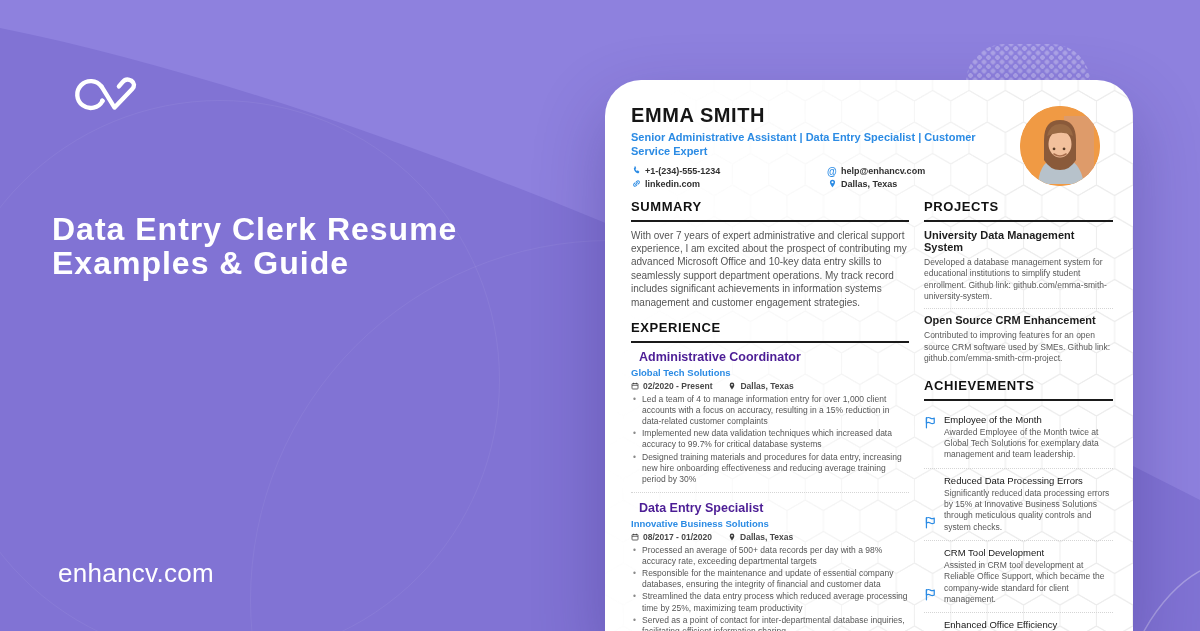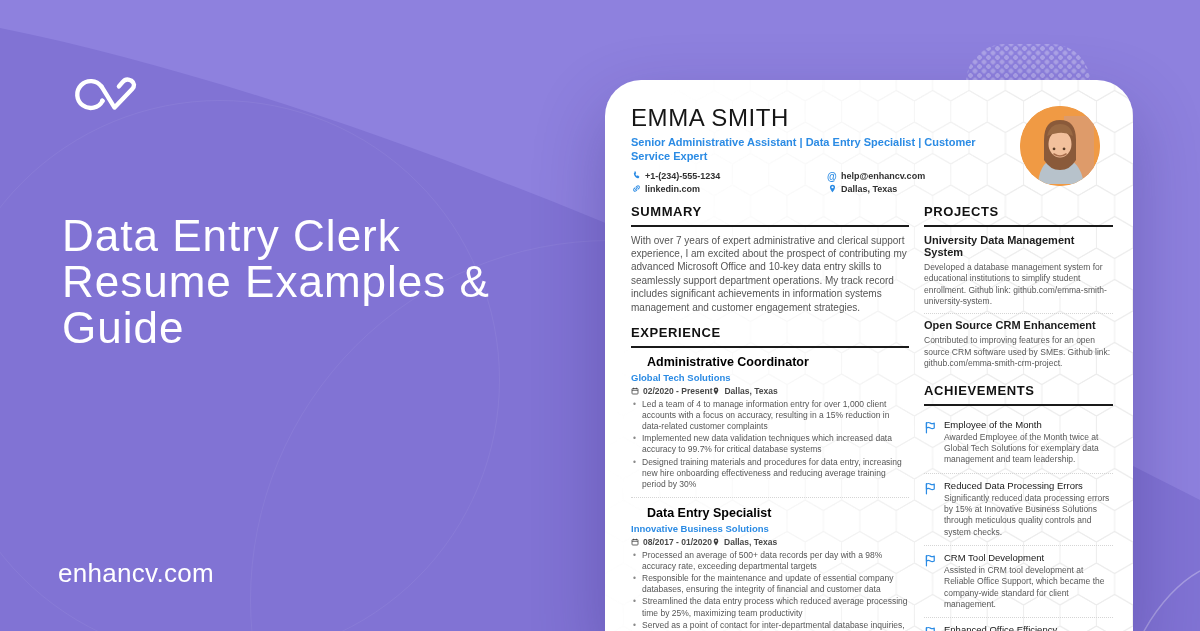--- a/index.html
+++ b/index.html
@@ -22,22 +22,22 @@
       radial-gradient(circle, rgba(255,255,255,.28) 2px, transparent 2.6px),
       radial-gradient(circle, rgba(255,255,255,.28) 2px, transparent 2.6px);
     background-size:9px 9px, 9px 9px;
     background-position:0 0, 4.5px 4.5px;
   }
   .bottom-arc { position:absolute; right:0; bottom:0; pointer-events:none; }
 
   
   .brand-logo { position:absolute; left:68px; top:70px; cursor:pointer; }
   .hero-title {
-    position:absolute; left:62px; top:213px; width:510px;
-    color:#ffffff; font-size:44px; line-height:1.05; font-weight:400;
+    position:absolute; left:52px; top:213px; width:510px;
+    color:#ffffff; font-size:32px; line-height:1.05; font-weight:700;
     letter-spacing:1px;
   }
   .brand-domain {
     position:absolute; left:58px; top:558px;
     color:#ffffff; font-size:26px; font-weight:400; letter-spacing:.3px;
   }
 
   
   .resume-card {
     position:absolute; left:605px; top:80px; width:528px; height:560px;
@@ -46,21 +46,21 @@
     overflow:hidden;
   }
   .hex-pattern {
     position:absolute; inset:0; pointer-events:none; opacity:.85;
     -webkit-mask-image:linear-gradient(100deg, transparent 10%, rgba(0,0,0,.4) 40%, #000 70%);
             mask-image:linear-gradient(100deg, transparent 10%, rgba(0,0,0,.4) 40%, #000 70%);
   }
   .card-inner { position:relative; padding:24px 20px 0 26px; height:100%; }
 
   .resume-header { position:relative; padding-right:100px; margin-bottom:10px; }
-  .resume-name { font-size:24px; font-weight:400; letter-spacing:.6px; color:#161616; margin-bottom:3px; }
+  .resume-name { font-size:20px; font-weight:700; letter-spacing:.6px; color:#161616; margin-bottom:3px; }
   .resume-headline { font-size:11px; line-height:1.3; font-weight:700; color:#2b8be4; max-width:420px; margin-bottom:7px; }
   .contact-grid {
     display:grid; grid-template-columns:196px 1fr; grid-template-rows:repeat(2,auto);
     grid-auto-flow:column; row-gap:2px;
   }
   .contact-item { display:flex; gap:4px; font-size:9px; font-weight:600; color:#303030; }
   .contact-item .cicon { display:inline-flex; width:10px; justify-content:center; color:#2b8be4; flex:none; }
   .avatar {
     position:absolute; right:13px; top:2px; width:80px; height:80px;
     border-radius:50%; overflow:hidden; background:#f09a44;
@@ -69,39 +69,39 @@
   .resume-columns { display:flex; gap:15px; }
   .col-left { width:278px; flex:none; }
   .col-right { flex:1; min-width:0; }
 
   .section-heading {
     font-size:13px; font-weight:800; letter-spacing:.6px; color:#111;
     padding-bottom:6px; border-bottom:2.5px solid #1a1a1a; margin-bottom:7px;
   }
   .summary-text { font-size:10px; line-height:1.34; color:#555; margin-bottom:11px; }
 
-  .job-title { font-size:12.5px; font-weight:600; color:#000000; margin:2px 16px 3px; }
+  .job-title { font-size:12.5px; font-weight:600; color:#4c1d95; margin:2px 8px 3px; }
   .job-company { font-size:9.5px; font-weight:700; color:#2b8be4; margin-bottom:3px; }
-  .job-meta { display:flex; align-items:center; font-size:8.5px; font-weight:600; color:#484848; margin-bottom:3px; }
+  .job-meta { display:flex; align-items:center; gap:16px; font-size:8.5px; font-weight:600; color:#484848; margin-bottom:3px; }
   .job-meta .mpair { display:flex; align-items:center; gap:4px; }
   .job-meta .micon { display:inline-flex; color:#3c3c3c; flex:none; }
   .job-bullets { list-style:none; }
   .job-bullets li {
     position:relative; padding-left:11px; font-size:8.5px; line-height:1.31; color:#565656; margin-bottom:1px;
   }
   .job-bullets li::before { content:"•"; position:absolute; left:2px; top:0; color:#8a8a8a; }
   .job + .job { border-top:1px dotted #d5d5d5; margin-top:7px; padding-top:6px; }
 
   .project-item .project-title { font-size:11px; font-weight:600; color:#1d1d1d; margin:2px 0 4px; }
   .project-item .project-desc { font-size:8.5px; line-height:1.35; color:#585858; }
   .project-item + .project-item { border-top:1px dotted #d5d5d5; margin-top:6px; padding-top:3px; }
   .projects-section { margin-bottom:13px; }
 
   .achievement-item { display:flex; gap:7px; padding:6px 0 7px; }
-  .achievement-item + .achievement-item { border-top:1px dotted #d5d5d5; }
+  .achievement-item + .achievement-item { border-top:1px dotted #d5d5d5;align-items:flex-end; }
   .achievement-item .aicon { flex:none; color:#2b8be4; margin-top:1px; }
   .achievement-title { font-size:9.5px; font-weight:400; color:#171717; margin-bottom:2px; }
   .achievement-desc { font-size:8.5px; line-height:1.33; color:#585858; }
   .achievements-section { margin-bottom:12px; }
 </style>
 </head>
 <body>
 
 <svg class="bg-wave" viewBox="0 0 1200 631" preserveAspectRatio="none">
   <path d="M0,0 H1200 V500 C 850,320 380,105 0,28 Z" fill="#8e81de"></path>

